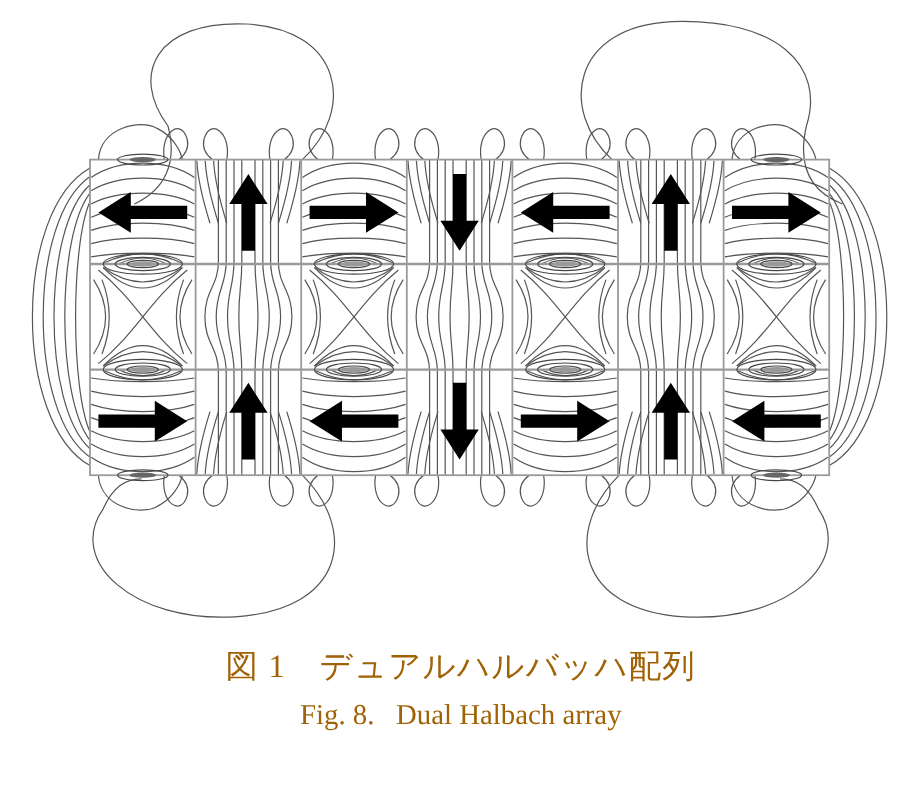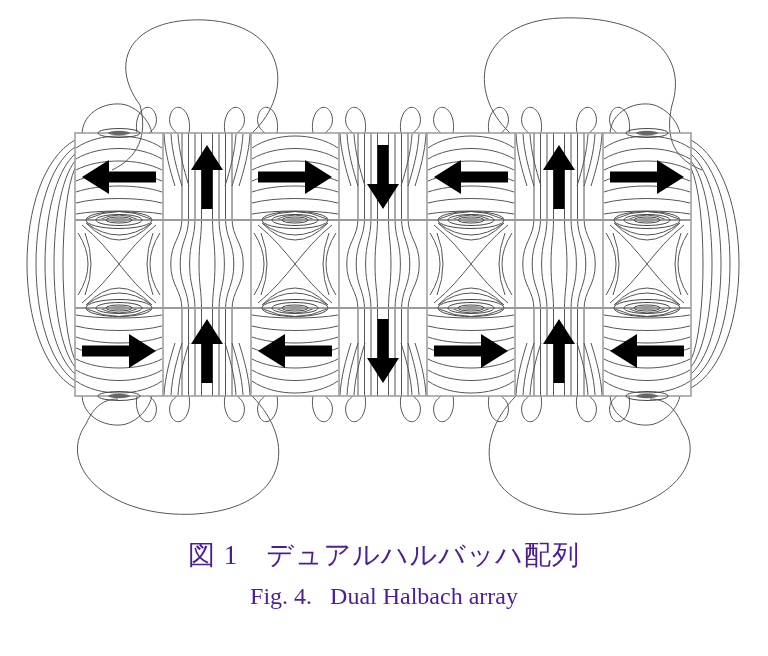--- a/index.html
+++ b/index.html
@@ -1,19 +1,19 @@
 <!DOCTYPE html>
 <html><head>
 <meta charset="utf-8">
 <style>
   html,body{margin:0;padding:0;background:#ffffff;}
   body{width:768px;height:656px;overflow:hidden;font-family:"Liberation Serif","DejaVu Serif",serif;}
   .figure-wrap{width:768px;height:656px;position:relative;background:#fff;}
   .field-svg{display:block;position:absolute;left:0;top:0;}
-  .captions{position:absolute;left:0;top:538px;width:768px;text-align:center;color:#4c1d95;}
+  .captions{position:absolute;left:0;top:538px;width:768px;text-align:center;color:#a16207;}
   .caption-jp{font-size:27px;line-height:34px;white-space:pre;letter-spacing:1px;}
   .caption-en{font-size:24px;line-height:30px;margin-top:9px;white-space:pre;}
 </style>
 </head>
 <body>
 
 <div class="figure-wrap">
   <svg class="field-svg" id="field-svg" width="768" height="536" viewBox="0 0 768 536">
       <g stroke="#474747" stroke-width="1" fill="none" opacity="0.92">
         <path d="M 182 133 L 182 218 C 182 238 170.75 242 170.75 264 C 170.75 286 182 290 182 310 L 182 396"></path>
@@ -296,15 +296,15 @@
         <polygon points="207,319 191,344 201.5,344 201.5,383 212.5,383 212.5,344 223,344"></polygon>
         <polygon points="258,351 285,334 285,345.5 332,345.5 332,356.5 285,356.5 285,368"></polygon>
         <polygon points="383,383 367,358 377.5,358 377.5,319 388.5,319 388.5,358 399,358"></polygon>
         <polygon points="508,351 481,334 481,345.5 434,345.5 434,356.5 481,356.5 481,368"></polygon>
         <polygon points="559,319 543,344 553.5,344 553.5,383 564.5,383 564.5,344 575,344"></polygon>
         <polygon points="610,351 637,334 637,345.5 684,345.5 684,356.5 637,356.5 637,368"></polygon>
       </g>
     </svg>
   <div class="captions">
     <div class="caption-jp">図 1　デュアルハルバッハ配列</div>
-    <div class="caption-en">Fig. 4.   Dual Halbach array</div>
+    <div class="caption-en">Fig. 8.   Dual Halbach array</div>
   </div>
 </div>
 
 </body></html>

